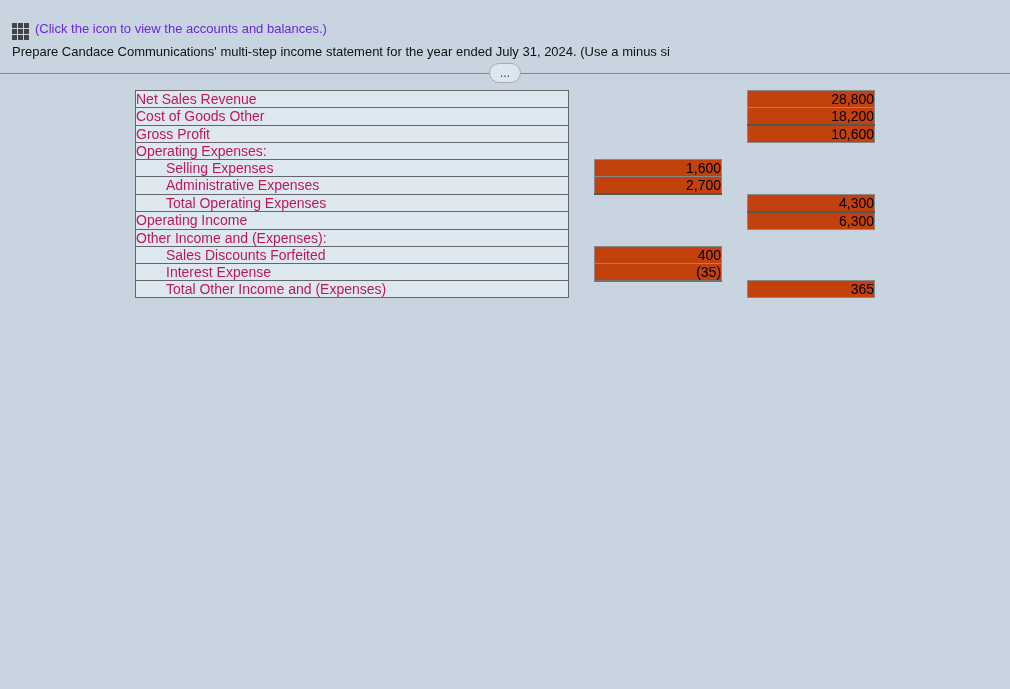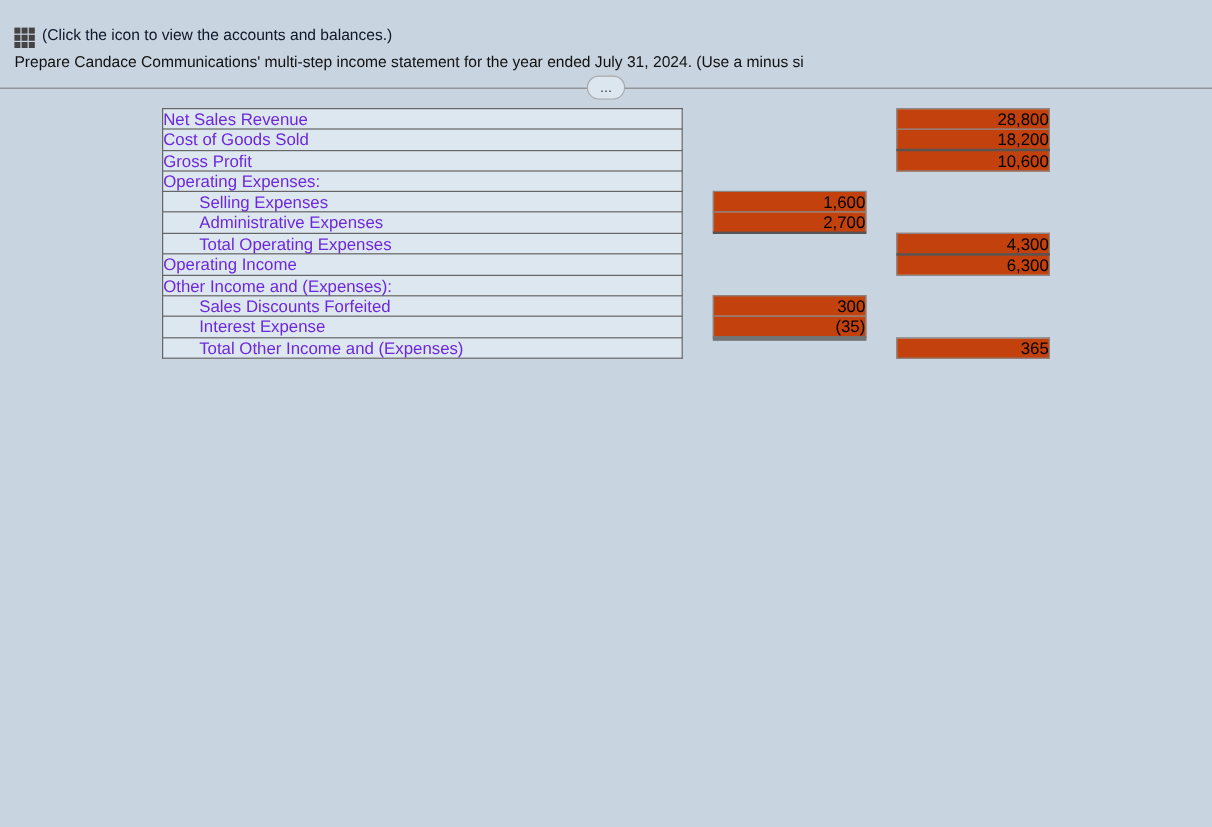--- a/index.html
+++ b/index.html
@@ -13,21 +13,21 @@
     }
     .top-bar {
       background: #c8d4e0;
       padding: 6px 12px 4px 12px;
     }
     .top-bar .icon-text {
       display: flex;
       align-items: center;
       gap: 6px;
       font-size: 13px;
-      color: #0f172a;
+      color: #6d28d9;
       margin-bottom: 4px;
     }
     .grid-icon {
       display: inline-grid;
       grid-template-columns: repeat(3, 5px);
       grid-template-rows: repeat(3, 5px);
       gap: 1px;
     }
     .grid-icon span {
       background: #444;
@@ -71,21 +71,21 @@
     }
     table.income-table td {
       padding: 0;
       vertical-align: middle;
     }
     .label-cell {
       background: #dde7f0;
       border: 1px solid #666;
       padding: 4px 8px;
       font-size: 14px;
-      color: #6d28d9;
+      color: #be185d;
       white-space: nowrap;
     }
     .label-cell.indented {
       padding-left: 30px;
     }
     .value-cell-inner {
       background: #c2410c;
       border: 1px solid #888;
       padding: 2px 6px;
       text-align: right;
@@ -134,21 +134,21 @@
 
       <tr>
         <td class="label-cell">Net Sales Revenue</td>
         <td></td>
         <td></td>
         <td></td>
         <td class="value-cell-inner">28,800</td>
       </tr>
 
       <tr>
-        <td class="label-cell">Cost of Goods Sold</td>
+        <td class="label-cell">Cost of Goods Other</td>
         <td></td>
         <td></td>
         <td></td>
         <td class="value-cell-inner" style="border-bottom: 2px solid #555; margin-left: 36px;">18,200</td>
       </tr>
 
       <tr>
         <td class="label-cell">Gross Profit</td>
         <td></td>
         <td></td>
@@ -200,29 +200,29 @@
         <td class="label-cell">Other Income and (Expenses):</td>
         <td></td>
         <td></td>
         <td></td>
         <td></td>
       </tr>
 
       <tr>
         <td class="label-cell indented">Sales Discounts Forfeited</td>
         <td></td>
-        <td class="value-cell-inner">300</td>
+        <td class="value-cell-inner">400</td>
         <td></td>
         <td></td>
       </tr>
 
       <tr>
         <td class="label-cell indented">Interest Expense</td>
         <td></td>
-        <td class="value-cell-inner" style="border-bottom: 4px solid #737373; padding-left: 44px;">(35)</td>
+        <td class="value-cell-inner" style="border-bottom: 2px solid #737373; padding-left: 44px;">(35)</td>
         <td></td>
         <td></td>
       </tr>
 
       <tr>
         <td class="label-cell indented">Total Other Income and (Expenses)</td>
         <td></td>
         <td></td>
         <td></td>
         <td class="value-cell-inner">365</td>

